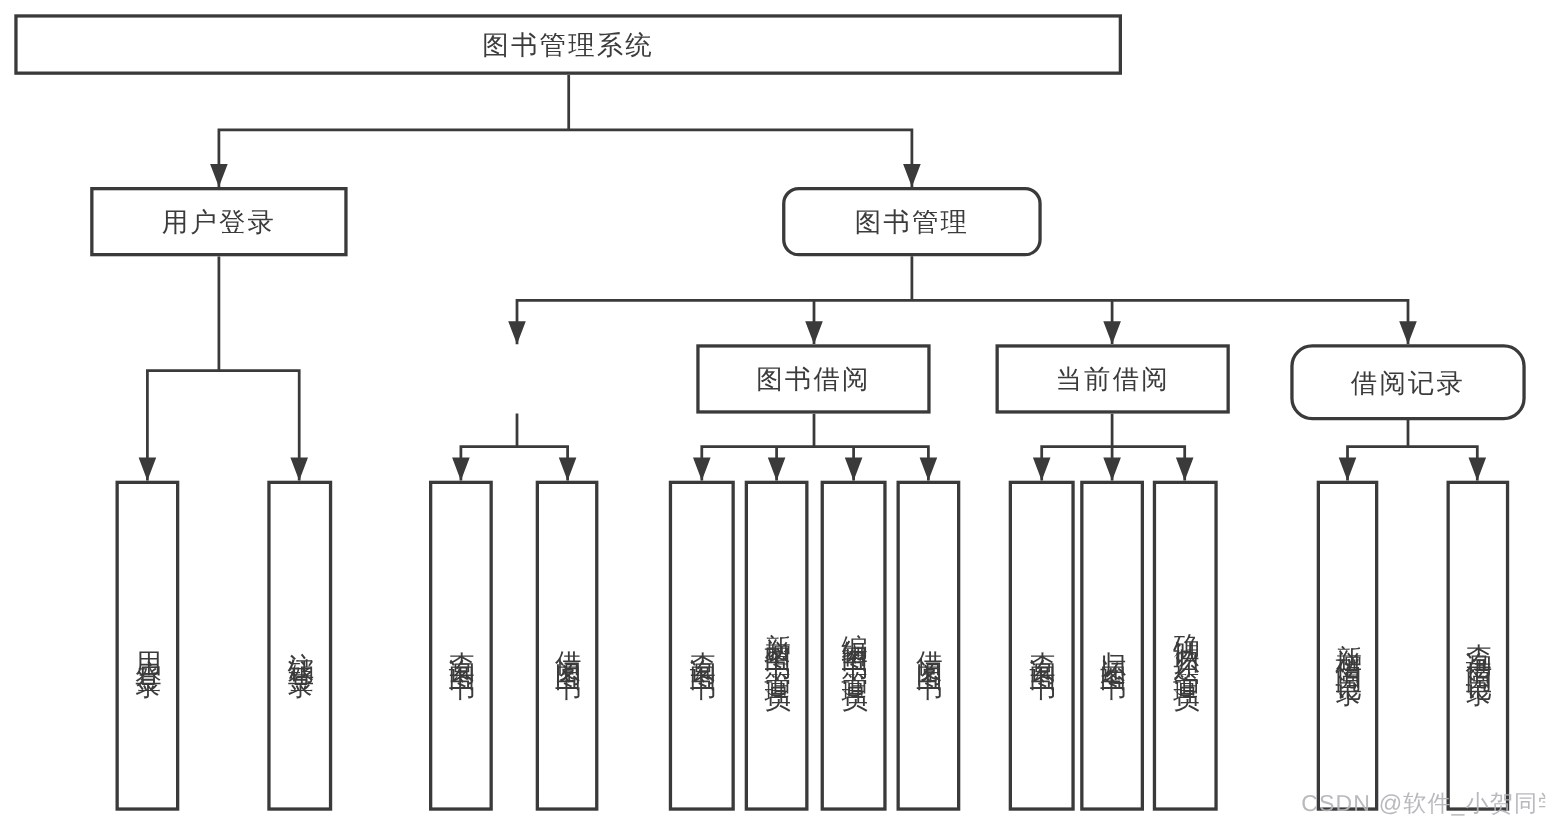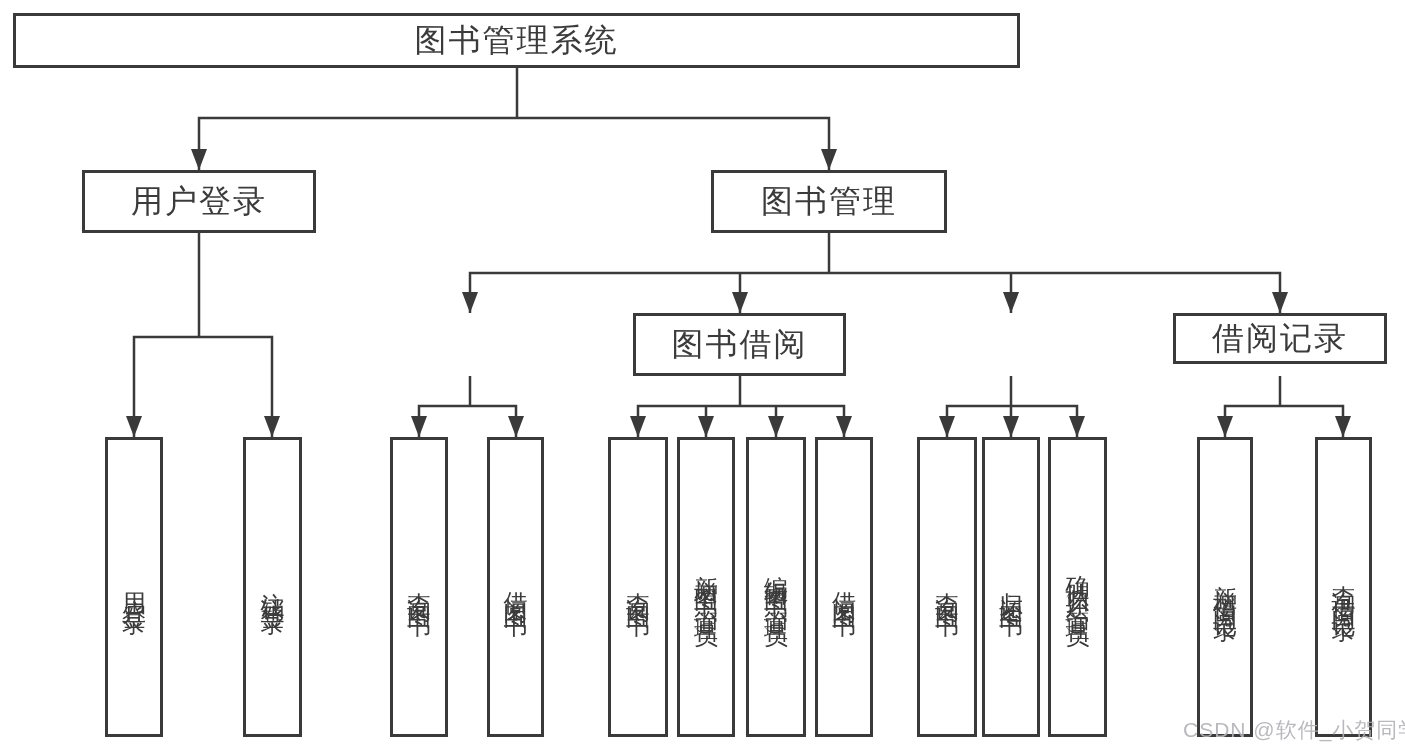--- a/index.html
+++ b/index.html
@@ -22,21 +22,21 @@
     background: #ffffff;
     border: 3px solid #3a3a3a;
     box-sizing: border-box;
     display: flex;
     align-items: center;
     justify-content: center;
     color: #3b3b3b;
     z-index: 2;
   }
   .node.h span {
-    font-size: 32px;
+    font-size: 24px;
     letter-spacing: 2px;
     white-space: nowrap;
   }
   .node.v span {
     writing-mode: vertical-rl;
     font-size: 24px;
     letter-spacing: 7px;
     line-height: 1;
     white-space: nowrap;
   }
@@ -114,28 +114,31 @@
       M1335,416 L1351,416 L1343,437 Z"></path>
   </svg>
 
   <div class="node h" style="left:13px; top:13px; width:1007px; height:55px;">
     <span>图书管理系统</span>
   </div>
 
   <div class="node h" style="left:82px; top:170px; width:234px; height:63px;">
     <span>用户登录</span>
   </div>
-  <div class="node h" style="left:711px; top:170px; width:236px; height:63px;">
+  <div class="node h" style="left:711px; top:170px; width:236px; height:63px;border-radius:15px;">
     <span>图书管理</span>
   </div>
 
   <div class="node h" style="left:633px; top:313px; width:213px; height:63px;align-items:center;">
     <span>图书借阅</span>
   </div>
-  <div class="node h" style="left:1173px; top:313px; width:214px; height:51px;">
+  <div class="node h" style="left:905px; top:313px; width:213px; height:63px;">
+    <span>当前借阅</span>
+  </div>
+  <div class="node h" style="left:1173px; top:313px; width:214px; height:69px;border-radius:20px;">
     <span>借阅记录</span>
   </div>
 
   <div class="node v" style="left:105px; top:437px; width:58px; height:300px;">
     <span>用户登录</span>
   </div>
   <div class="node v" style="left:243px; top:437px; width:59px; height:300px;">
     <span>注销登录</span>
   </div>
 

